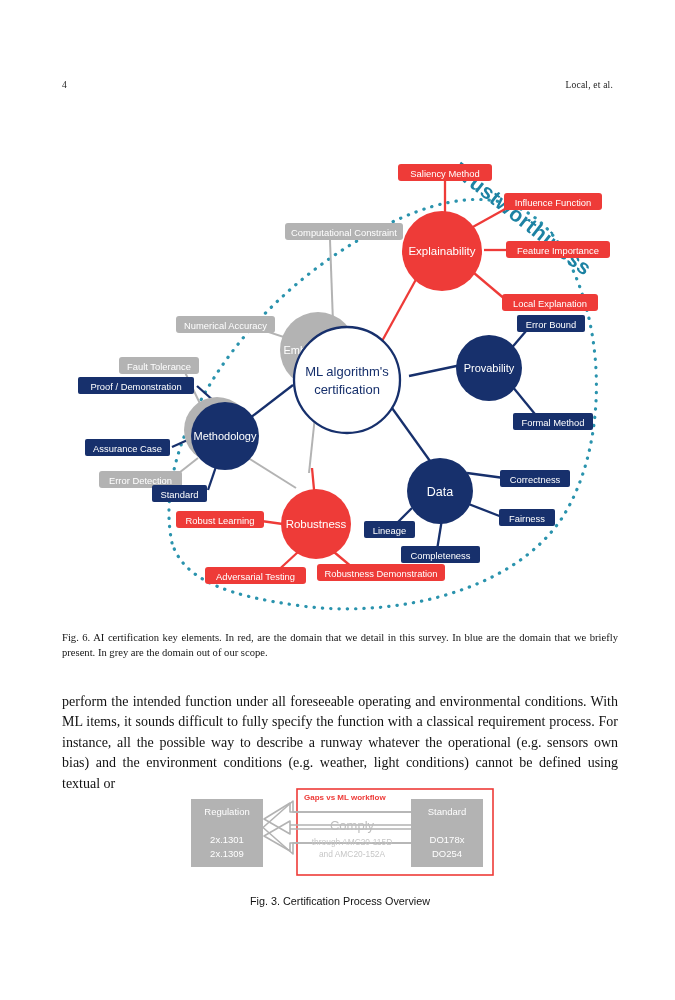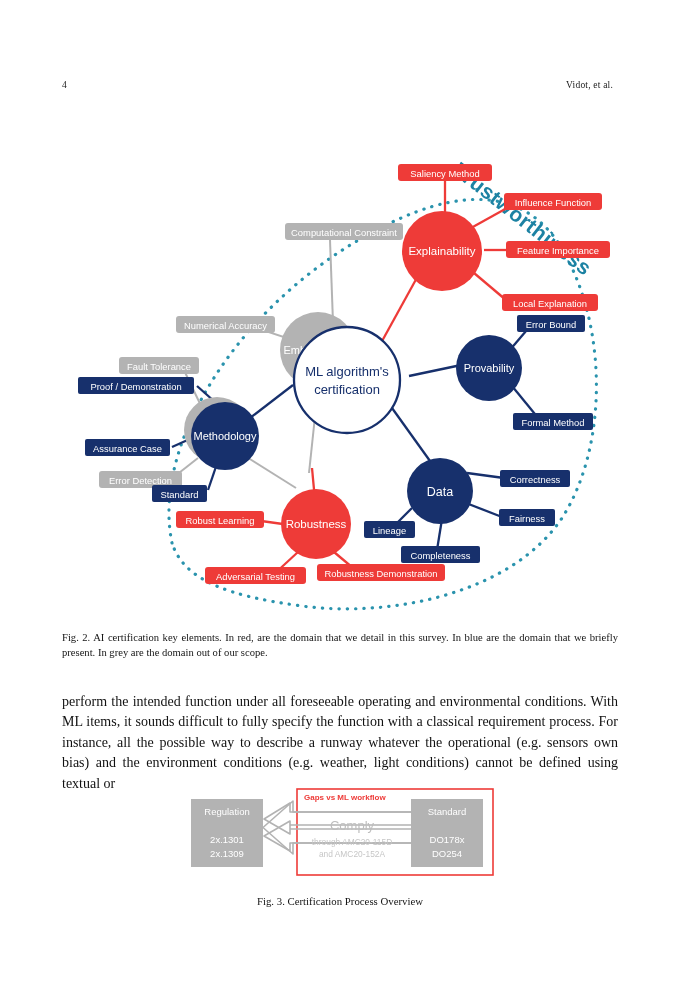--- a/index.html
+++ b/index.html
@@ -75,34 +75,34 @@
     top: 788px;
     width: 310px;
     height: 95px;
   }
   .fig3-caption {
     position: absolute;
     left: 62px;
     top: 895px;
     width: 556px;
     text-align: center;
-    font-family: Liberation Serif, serif;
+    font-family: Liberation Sans, sans-serif;
     font-size: 10.8px;
     color: #141414;
   }
   text { font-family: "Liberation Sans", sans-serif; }
 </style>
 </head>
 <body>
 
 <div class="page">
 
   <div class="header">
     <span>4</span>
-    <span>Vidot, et al.</span>
+    <span>Local, et al.</span>
   </div>
 
   <div class="fig2-wrap">
     <svg width="556" height="500" viewBox="0 0 556 500" xmlns="http://www.w3.org/2000/svg">
 
       <path d="M 110 425 C 90 330 170 195 300 120 C 400 62 470 70 505 140
                C 545 215 545 330 500 400 C 450 475 330 500 240 488
                C 165 478 122 462 110 425 Z" fill="none" stroke="#2a93ad" stroke-width="3.2" stroke-linecap="round" stroke-dasharray="0.3 8"></path>
 
       <text x="390" y="55" font-size="21" fill="#1c82a3" font-weight="bold" letter-spacing="0.4" transform="rotate(38 390 55)">Trustworthiness</text>
@@ -259,21 +259,21 @@
         <text x="378.5" y="440.5" text-anchor="middle" font-size="9.4" fill="#ffffff">Completeness</text>
       </g>
       <g>
         <rect x="302" y="403" width="51" height="17" rx="2" fill="#17306c"></rect>
         <text x="327.5" y="415.5" text-anchor="middle" font-size="9.4" fill="#ffffff">Lineage</text>
       </g>
 
     </svg>
   </div>
 
-  <div class="fig2-caption">Fig. 2.  AI certification key elements. In red, are the domain that we detail in this survey. In blue are the domain that we briefly present. In grey are the domain out of our scope.</div>
+  <div class="fig2-caption">Fig. 6.  AI certification key elements. In red, are the domain that we detail in this survey. In blue are the domain that we briefly present. In grey are the domain out of our scope.</div>
 
   <div class="body-par">perform the intended function under all foreseeable operating and environmental conditions. With ML items, it sounds difficult to fully specify the function with a classical requirement process. For instance, all the possible way to describe a runway whatever the operational (e.g. sensors own bias) and the environment conditions (e.g. weather, light conditions) cannot be defined using textual or</div>
 
   <div class="fig3-wrap">
     <svg width="310" height="95" viewBox="0 0 310 95" xmlns="http://www.w3.org/2000/svg">
 
       <rect x="112" y="1" width="196" height="86" fill="none" stroke="#ee3b38" stroke-width="1.6"></rect>
       <text x="119" y="12" font-size="8" font-weight="bold" fill="#ee3b38">Gaps vs ML workflow</text>
 
       <g>

